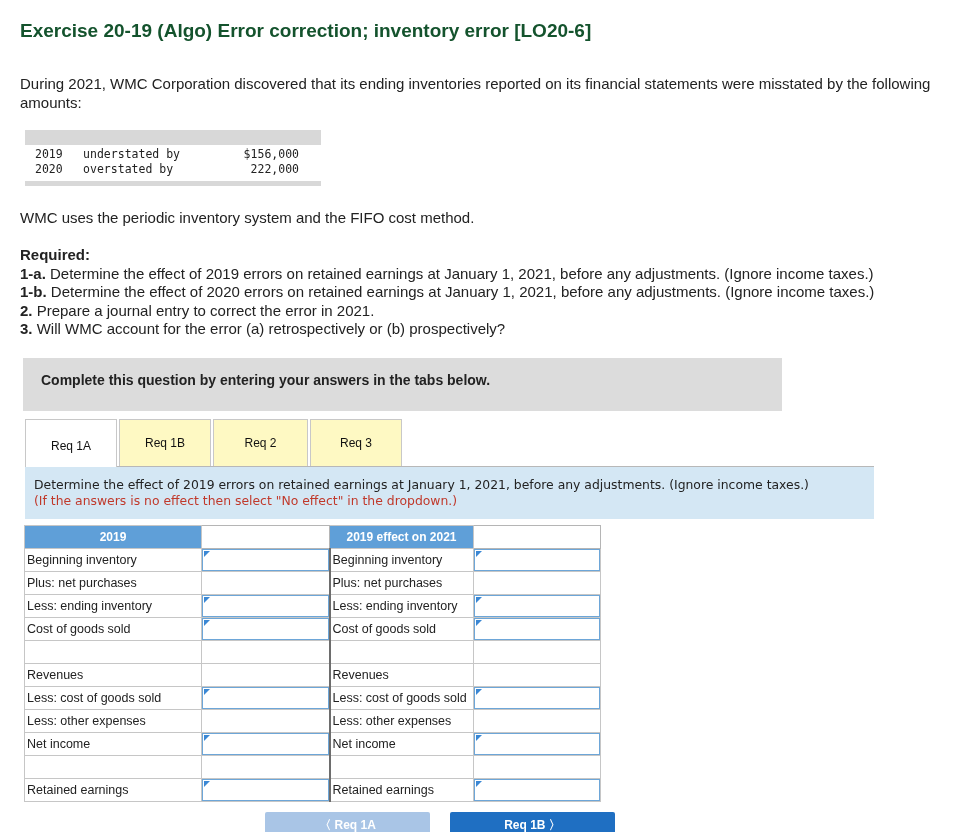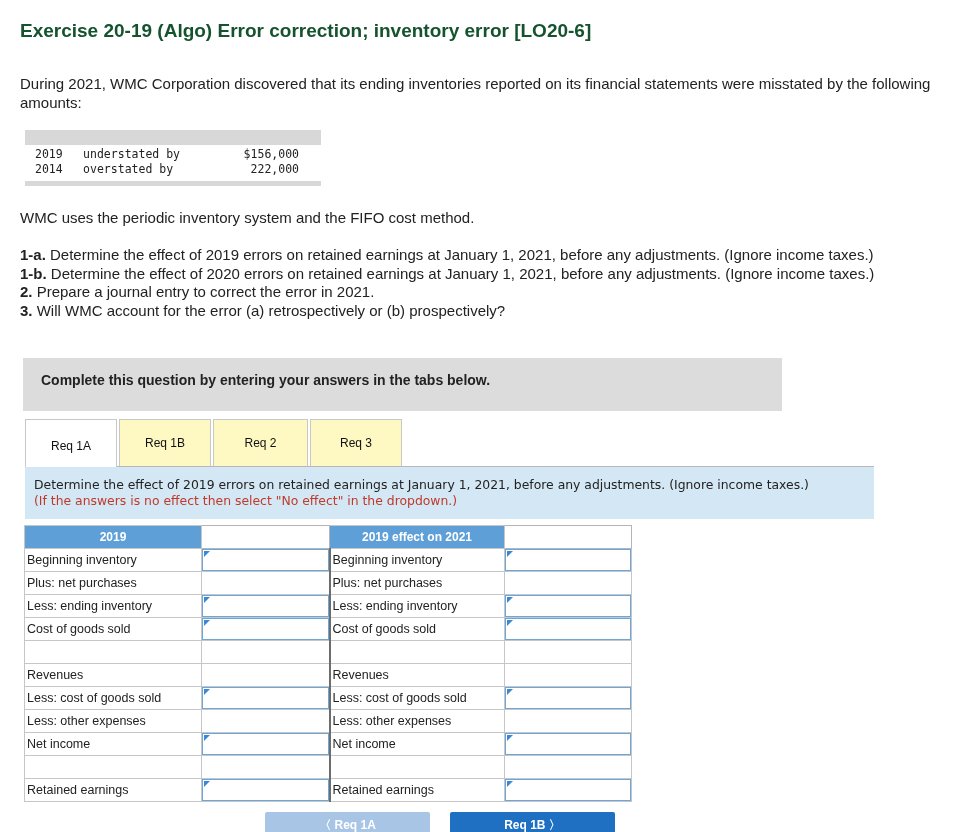--- a/index.html
+++ b/index.html
@@ -63,21 +63,21 @@
   .instr .l2 { color: #c0392b; display: block; }
   .grid {
     position: absolute; left: 24px; top: 525px; border-collapse: collapse;
     font-size: 12.5px;
   }
   .grid td {
     border: 1px solid #c6c6c6; height: 23px; padding: 0 2px; vertical-align: middle;
   }
   .grid td.lab { width: 177px; }
   .grid td.inp { width: 128px; position: relative; }
-  .grid td.lab2 { width: 175px; }
+  .grid td.lab2 { width: 144px; }
   .grid td.inp2 { width: 127px; position: relative; }
   .grid tr.head td { background: #5f9fd8; color: #fff; font-weight: bold; text-align: center; font-size: 12px; }
   .grid tr.head td.hblank { background: #fff; border-color: #b5b5b5; }
   .grid td.dd { box-shadow: inset 0 0 0 1px #6da6d8; }
   .grid td.dd::before {
     content: ""; position: absolute; left: 2px; top: 2px;
     border-left: 6px solid #3a87d4; border-bottom: 6px solid transparent;
   }
   .grid td.boxed { border-left: 2px solid #6d6d6d; }
   .navbtns { position: absolute; top: 812px; left: 0; width: 778px; height: 20px; }
@@ -99,30 +99,31 @@
 <p class="intro">During 2021, WMC Corporation discovered that its ending inventories reported on its financial statements were misstated by the following amounts:</p>
 
 <table class="mis-table">
   <tbody>
       <tr class="r1">
     <td>2019</td>
     <td>understated by</td>
     <td class="amt">$156,000</td>
   </tr>
   <tr class="r2">
-    <td>2014</td>
+    <td>2020</td>
     <td>overstated by</td>
     <td class="amt">222,000</td>
   </tr>
 </tbody>
   </table>
 
 <p class="periodic">WMC uses the periodic inventory system and the FIFO cost method.</p>
 
 <div class="required">
+  <span class="hd">Required:</span>
   <div><span class="num">1-a.</span><span> Determine the effect of 2019 errors on retained earnings at January 1, 2021, before any adjustments. (Ignore income taxes.)</span></div>
   <div><span class="num">1-b.</span><span> Determine the effect of 2020 errors on retained earnings at January 1, 2021, before any adjustments. (Ignore income taxes.)</span></div>
   <div><span class="num">2.</span><span> Prepare a journal entry to correct the error in 2021.</span></div>
   <div><span class="num">3.</span><span> Will WMC account for the error (a) retrospectively or (b) prospectively?</span></div>
 </div>
 
 <div class="complete-bar">
   <span>Complete this question by entering your answers in the tabs below.</span>
 </div>
 

